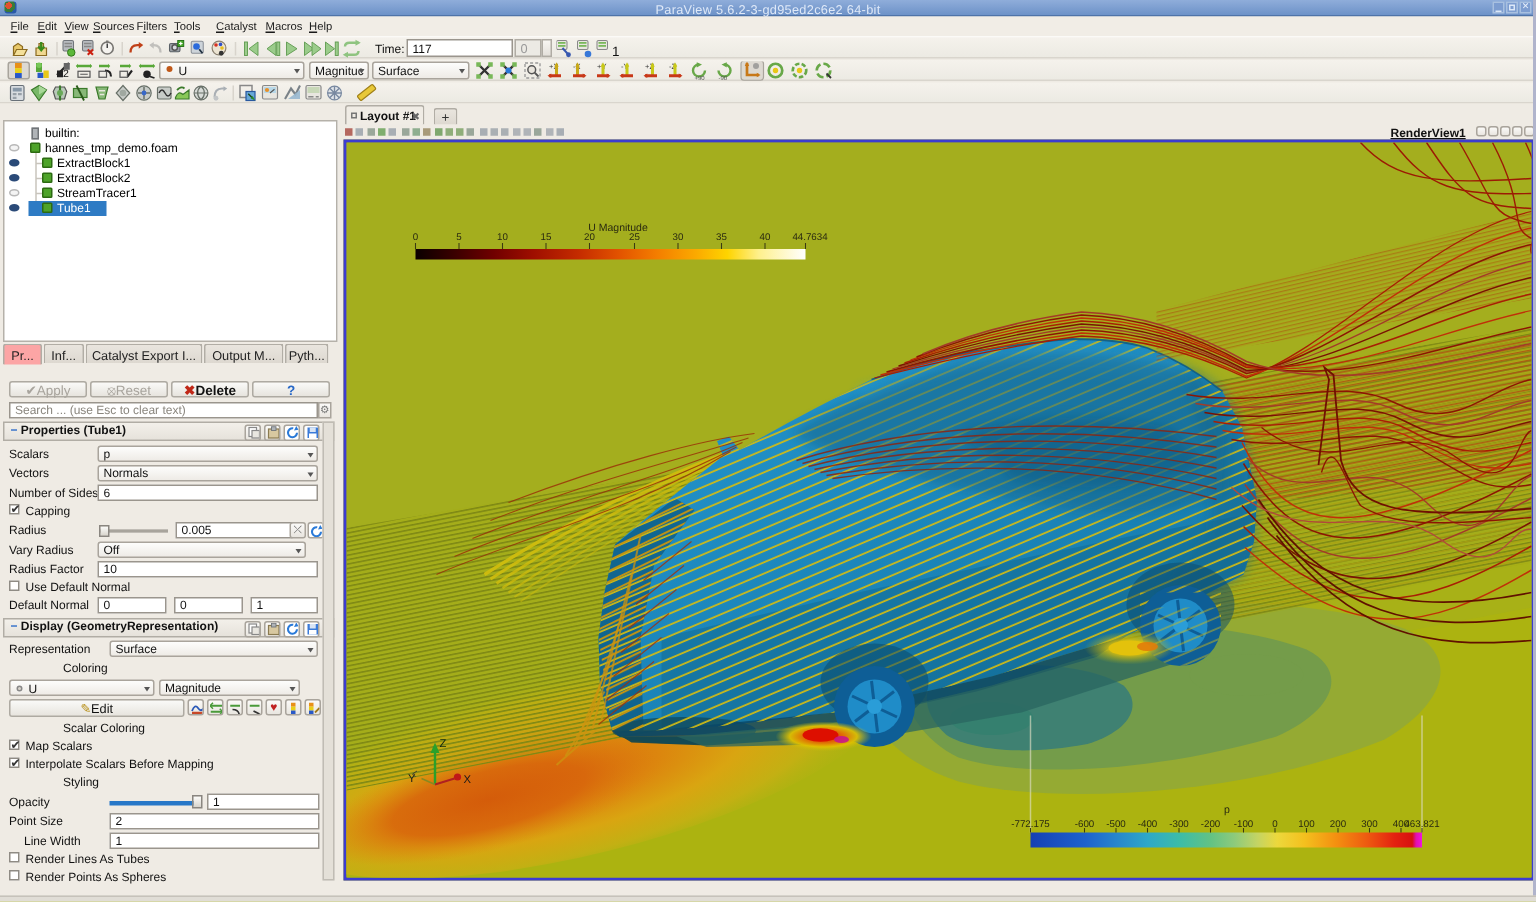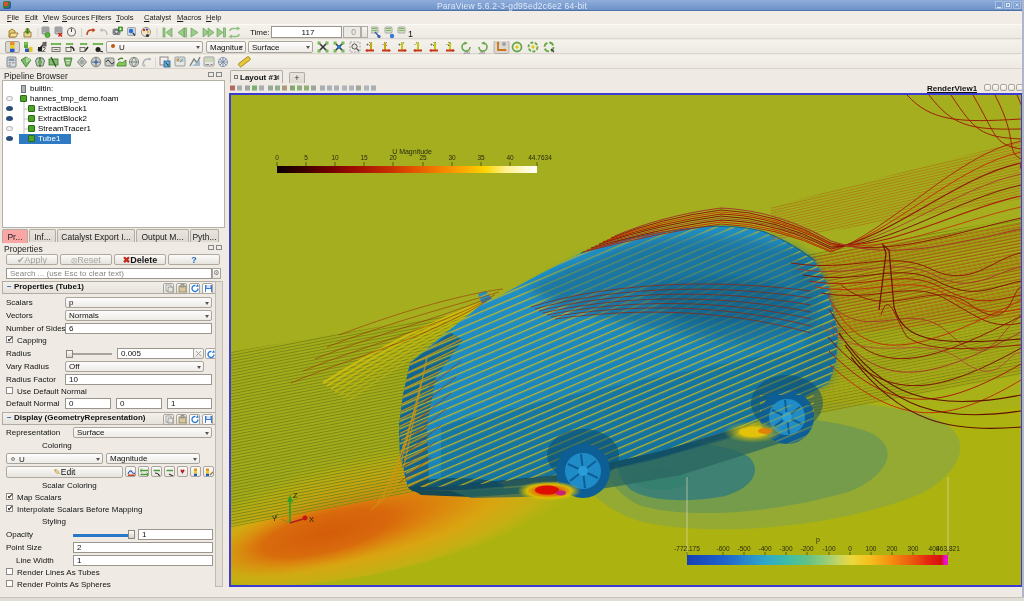--- a/index.html
+++ b/index.html
@@ -10,21 +10,21 @@
 #titlebar { position:absolute; left:0; top:0; width:1024px; height:11px;
   background:linear-gradient(#8fadda,#6d92c8); border-bottom:1px solid #4e73a8; }
 #titletext { position:absolute; left:0; right:0; top:1px; text-align:center;
   font-size:8.5px; color:#dfe9f8; letter-spacing:0.2px; }
 
 #menubar { position:absolute; left:0; top:11px; width:1024px; height:13px;
   background:#f1ede6; font-size:7.5px; letter-spacing:0; color:#1a1a1a; }
 #menubar span { position:absolute; top:2px; }
 
 .tb { position:absolute; left:0; width:1024px; background:linear-gradient(#f5f2ec,#eceae3); }
-#tb1 { top:24px; height:15px; border-top:1px solid #fbfaf7; border-bottom:1px solid #d9d5cd;text-align:center;}
+#tb1 { top:24px; height:15px; border-top:1px solid #fbfaf7; border-bottom:1px solid #d9d5cd;}
 #tb2 { top:40px; height:14px; border-bottom:1px solid #d9d5cd;}
 #tb3 { top:55px; height:14px; border-bottom:1px solid #d9d5cd;}
 .combo { position:absolute; background:linear-gradient(#fdfdfc,#eeebe6); border:1px solid #a9a49c;
   border-radius:2px; font-size:8px; color:#111; }
 .combo .arr { position:absolute; right:2px; top:4px; width:0; height:0;
   border-left:2.5px solid transparent; border-right:2.5px solid transparent; border-top:3.5px solid #555; }
 .tfield { position:absolute; background:#fff; border:1px solid #9a958d; font-size:8px; color:#111; }
 
 #leftpanel { position:absolute; left:0; top:69px; width:228px; height:532px; background:#efebe4; }
 .docktitle { font-size:8.5px; color:#1a1a1a; padding:1px 0 0 4px; height:11px; }
@@ -425,24 +425,20 @@
     <g transform="translate(218,1)">
         <circle cx="5" cy="5" r="4.6" fill="#e0e4e8" stroke="#7888a0" stroke-width="0.8"></circle>
         <path d="M5 0.5 L5 9.5 M0.5 5 L9.5 5 M1.8 1.8 L8.2 8.2 M8.2 1.8 L1.8 8.2" stroke="#7888a0" stroke-width="0.9"></path>
       </g>
     <g transform="translate(238,0)">
         <rect x="0" y="4" width="13" height="4" rx="1" transform="rotate(-38 6 6)" fill="#e8c838" stroke="#a08018" stroke-width="0.8"></rect>
       </g>
   </svg>
 </div>
 <div id="leftpanel">
-  <div class="docktitle" style="position:absolute;left:0;top:1px;width:228px">Pipeline Browser
-    <span style="position:absolute;right:6px;top:2px;width:6px;height:5px;border:1px solid #888"></span>
-    <span style="position:absolute;right:14px;top:2px;width:6px;height:5px;border:1px solid #888"></span>
-  </div>
   <div id="tree">
     <svg style="position:absolute;left:0;top:0" width="40" height="70">
         <path d="M21 18 L21 58 M21 28 L25 28 M21 38 L25 38 M21 48 L25 48 M21 58 L25 58" stroke="#c8c4bc" stroke-width="1" fill="none"></path>
       </svg>
       <div class="trow" style="top:3px">
         <span style="position:absolute;left:18px;top:1px;width:5px;height:8px;background:#b0b4b8;border:1px solid #707478"></span>
         <span style="position:absolute;left:27px">builtin:</span>
       </div>
     <div class="trow" style="top:13px">
         <span class="eye eyeoff" style="top:2px"></span>
@@ -469,24 +465,20 @@
         <div style="position:absolute;left:16px;top:0;width:52px;height:10px;background:#2e7bc4"></div>
         <span class="gcube" style="left:25px"></span>
         <span style="position:absolute;left:35px;color:#fff">Tube1</span>
       </div>
   </div>
   <div class="ptab active" style="left:2px;width:26px">Pr...</div>
   <div class="ptab" style="left:29px;width:27px">Inf...</div>
   <div class="ptab" style="left:57px;width:78px">Catalyst Export I...</div>
   <div class="ptab" style="left:136px;width:53px">Output M...</div>
   <div class="ptab" style="left:190px;width:29px">Pyth...</div>
-  <div class="docktitle" style="position:absolute;left:0;top:174px;width:228px">Properties
-    <span style="position:absolute;right:6px;top:2px;width:6px;height:5px;border:1px solid #888"></span>
-    <span style="position:absolute;right:14px;top:2px;width:6px;height:5px;border:1px solid #888"></span>
-  </div>
 
   <div class="btn" style="left:6px;top:185px;width:52px;height:11px;color:#a8a49d">✔Apply</div>
   <div class="btn" style="left:60px;top:185px;width:52px;height:11px;color:#a8a49d">⦻Reset</div>
   <div class="btn" style="left:114px;top:185px;width:52px;height:11px;color:#111"><b><span style="color:#c02818">✖</span>Delete</b></div>
   <div class="btn" style="left:168px;top:185px;width:52px;height:11px;color:#2868c8"><b>?</b></div>
   <div class="tfield" style="left:6px;top:199px;width:206px;height:11px;color:#8a867e;padding:0 0 0 3px;font-size:8px">Search ... (use Esc to clear text)</div>
   <div class="mini" style="left:212px;top:199px;width:9px;height:11px;border-radius:0;color:#777;font-size:7px;text-align:center">⚙</div>
   <div class="sect" style="top:212px"><span style="margin-left:4px;color:#2868c8">−</span> <b>Properties (Tube1)</b>
     <span class="mini" style="left:160px;top:0.5px">
         <svg width="9" height="9" style="margin:0.5px">

